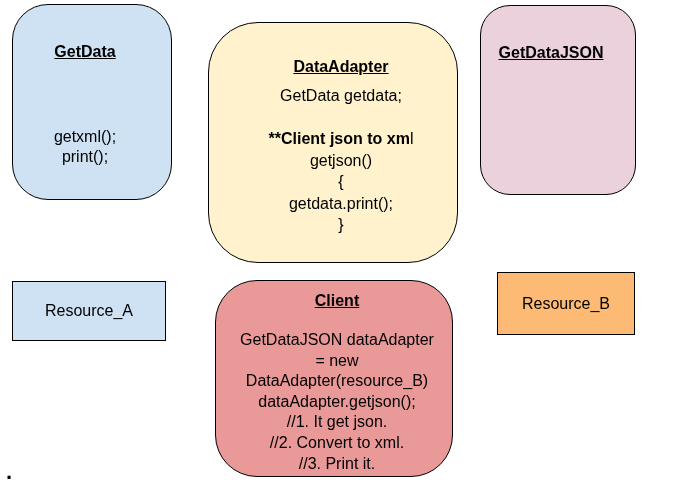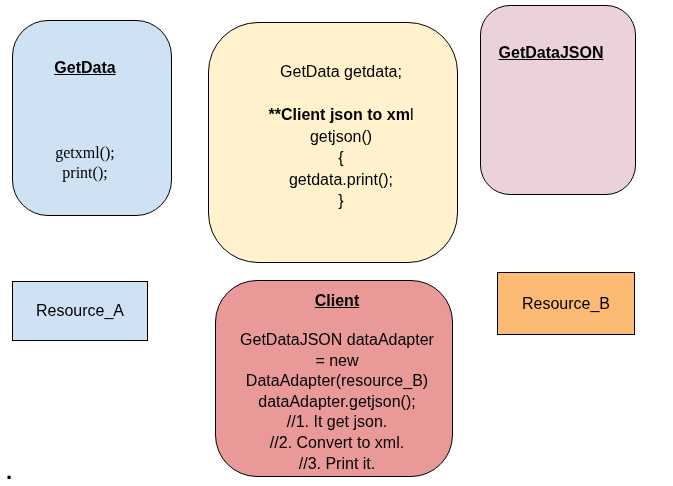--- a/index.html
+++ b/index.html
@@ -25,26 +25,26 @@
     line-height:22px;
   }
   .line{
     font-size:16px;
     white-space:pre;
   }
   .b{font-weight:bold;}
 
   
   #getdata{
-    left:12px; top:20px; width:160px; height:196px;
+    left:12px; top:4px; width:160px; height:196px;
     border-radius:36px;
     padding-top:36px; padding-right:14px;
   }
   #getdata .body{margin-top:64px;}
-  #getdata .line{height:20px; line-height:20px;font-family:Liberation Serif, serif;}
+  #getdata .line{height:20px; line-height:20px;}
 
   
   #dataadapter{
     left:208px; top:22px; width:250px; height:241px;
     border-radius:50px;
     padding-top:32px; padding-left:16px;
   }
   #dataadapter .title{line-height:24px;}
   #dataadapter .body{margin-top:6px;}
   #dataadapter .line{height:21.5px; line-height:21.5px;}
@@ -70,21 +70,21 @@
   
   .rect{
     position:absolute;
     box-sizing:border-box;
     border:1px solid #000000;
     display:flex;
     align-items:center;
     justify-content:center;
     font-size:16px;
   }
-  #resource-a{left:12px; top:281px; width:136px; height:60px;}
+  #resource-a{left:12px; top:281px; width:154px; height:60px;}
   #resource-b{left:497px; top:272px; width:138px; height:63px;}
 
   
   #stray-dot{
     position:absolute;
     left:6px; top:461px;
     font-size:22px;
     line-height:22px;
     font-weight:bold;
   }
@@ -96,20 +96,21 @@
 
   <div class="shape" id="getdata" style="background-color: rgb(207, 226, 243);">
     <div class="title">GetData</div>
     <div class="body">
       <div class="line">getxml();</div>
       <div class="line">print();</div>
     </div>
   </div>
 
   <div class="shape" id="dataadapter" style="background-color: rgb(255, 242, 204);">
+    <div class="title">DataAdapter</div>
     <div class="body">
       <div class="line">GetData getdata;</div>
       <div class="line"></div>
       <div class="line"><span class="b">**Client json to xm</span><span>l</span></div>
       <div class="line">getjson()</div>
       <div class="line">{</div>
       <div class="line">getdata.print();</div>
       <div class="line">}</div>
     </div>
   </div>

